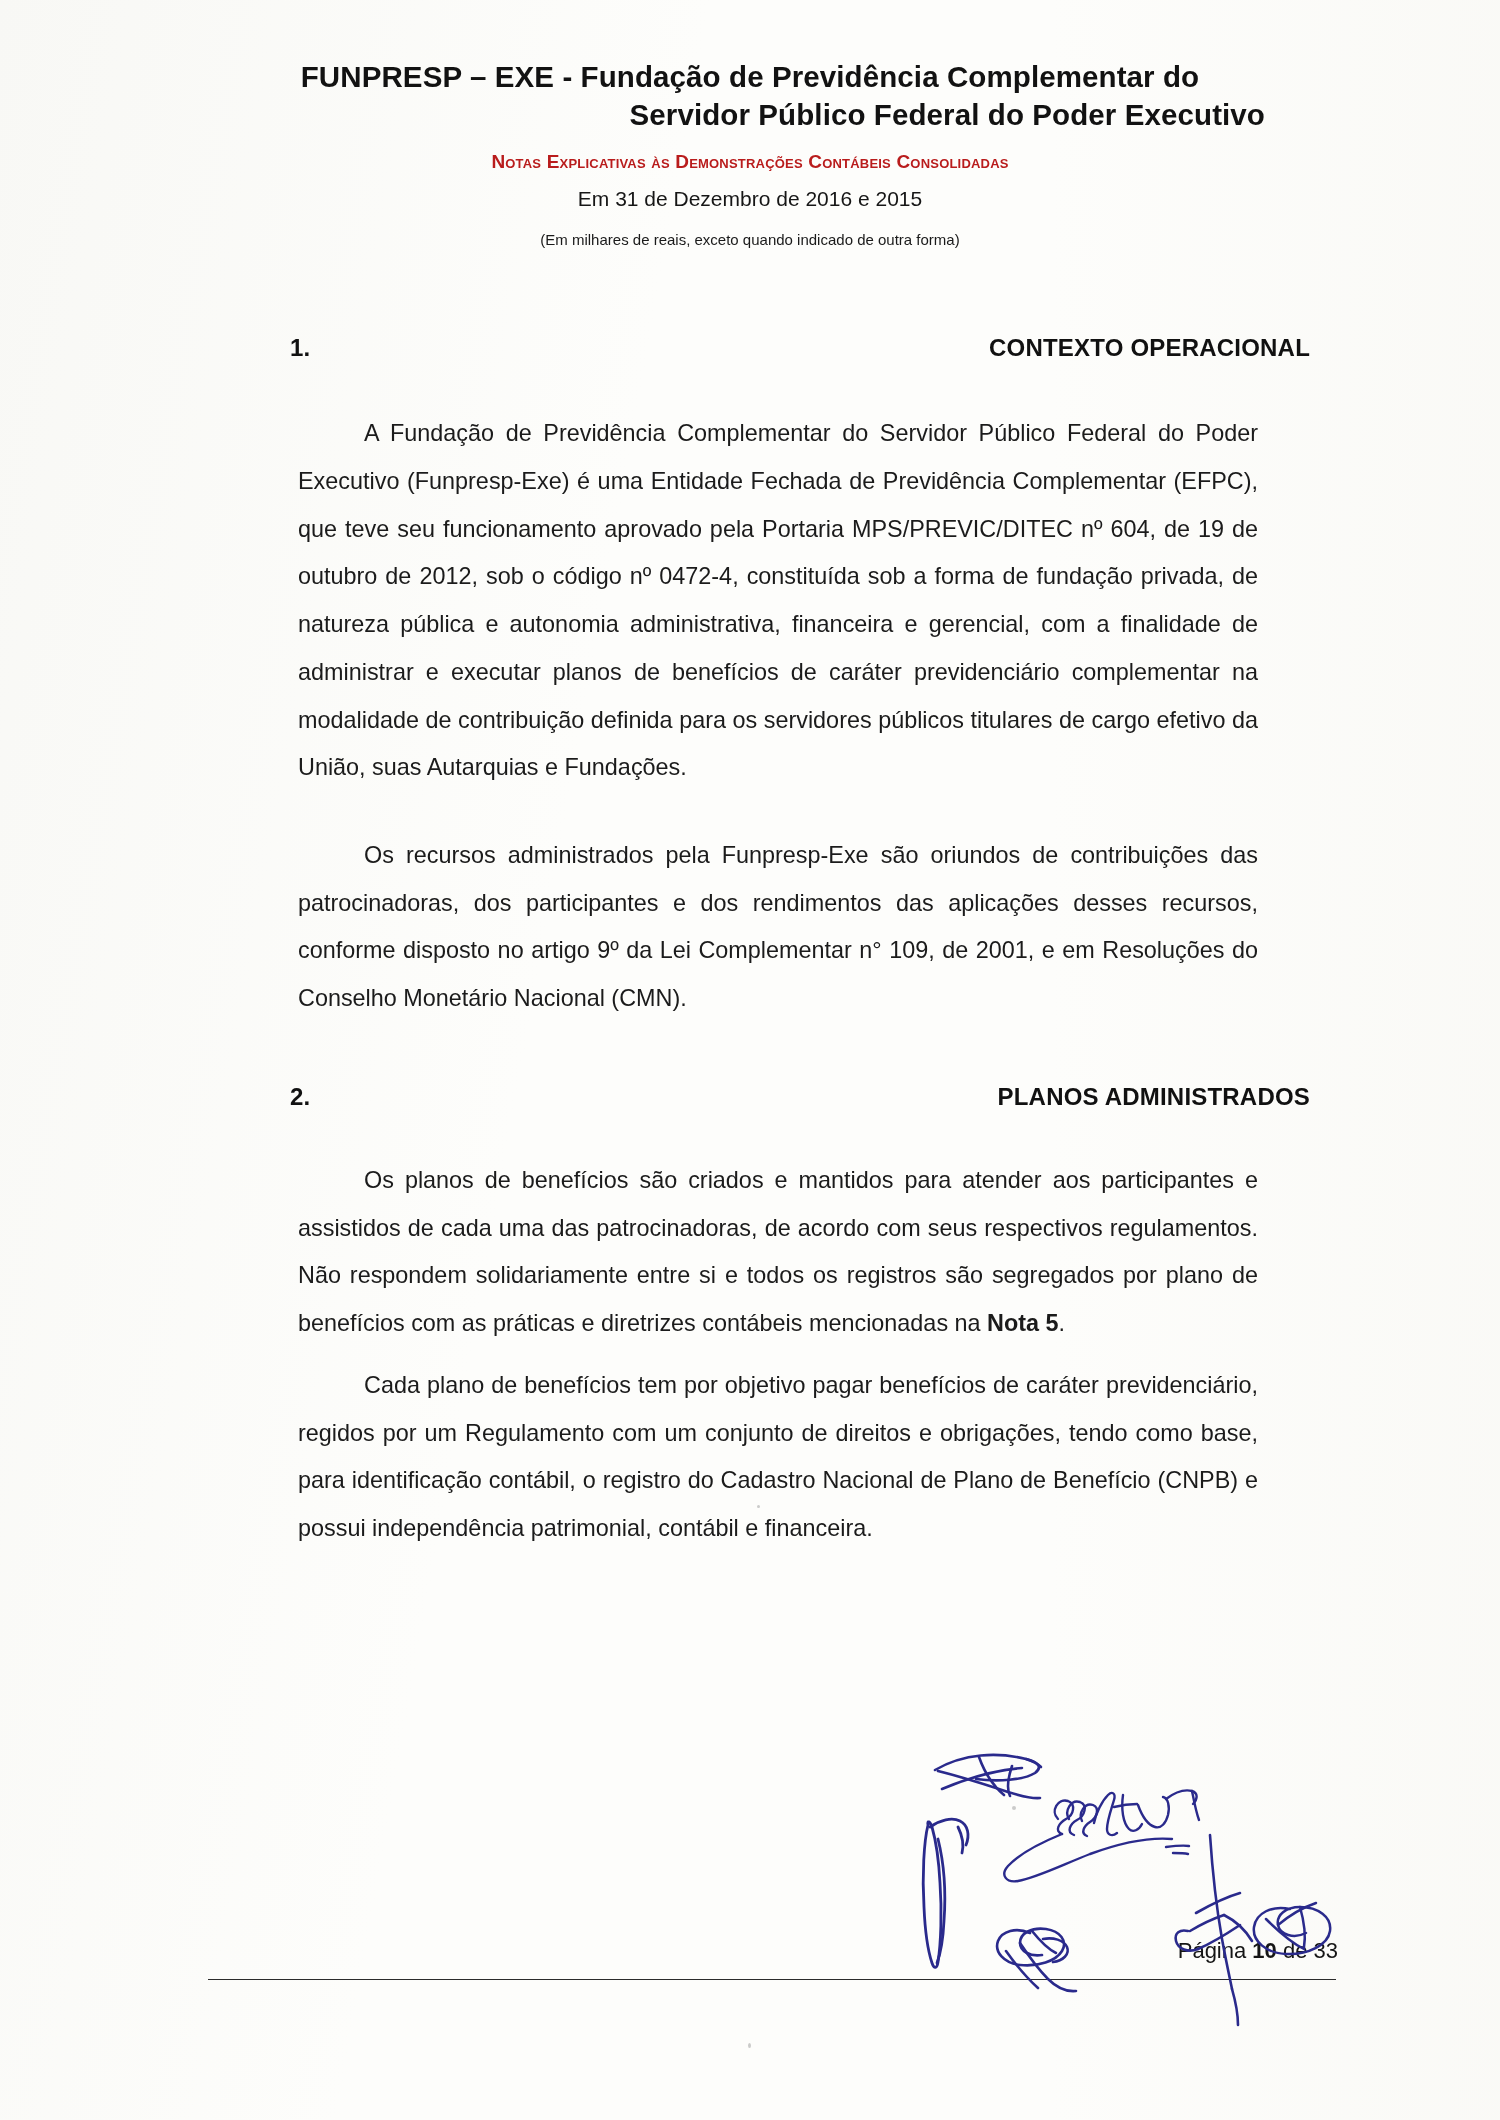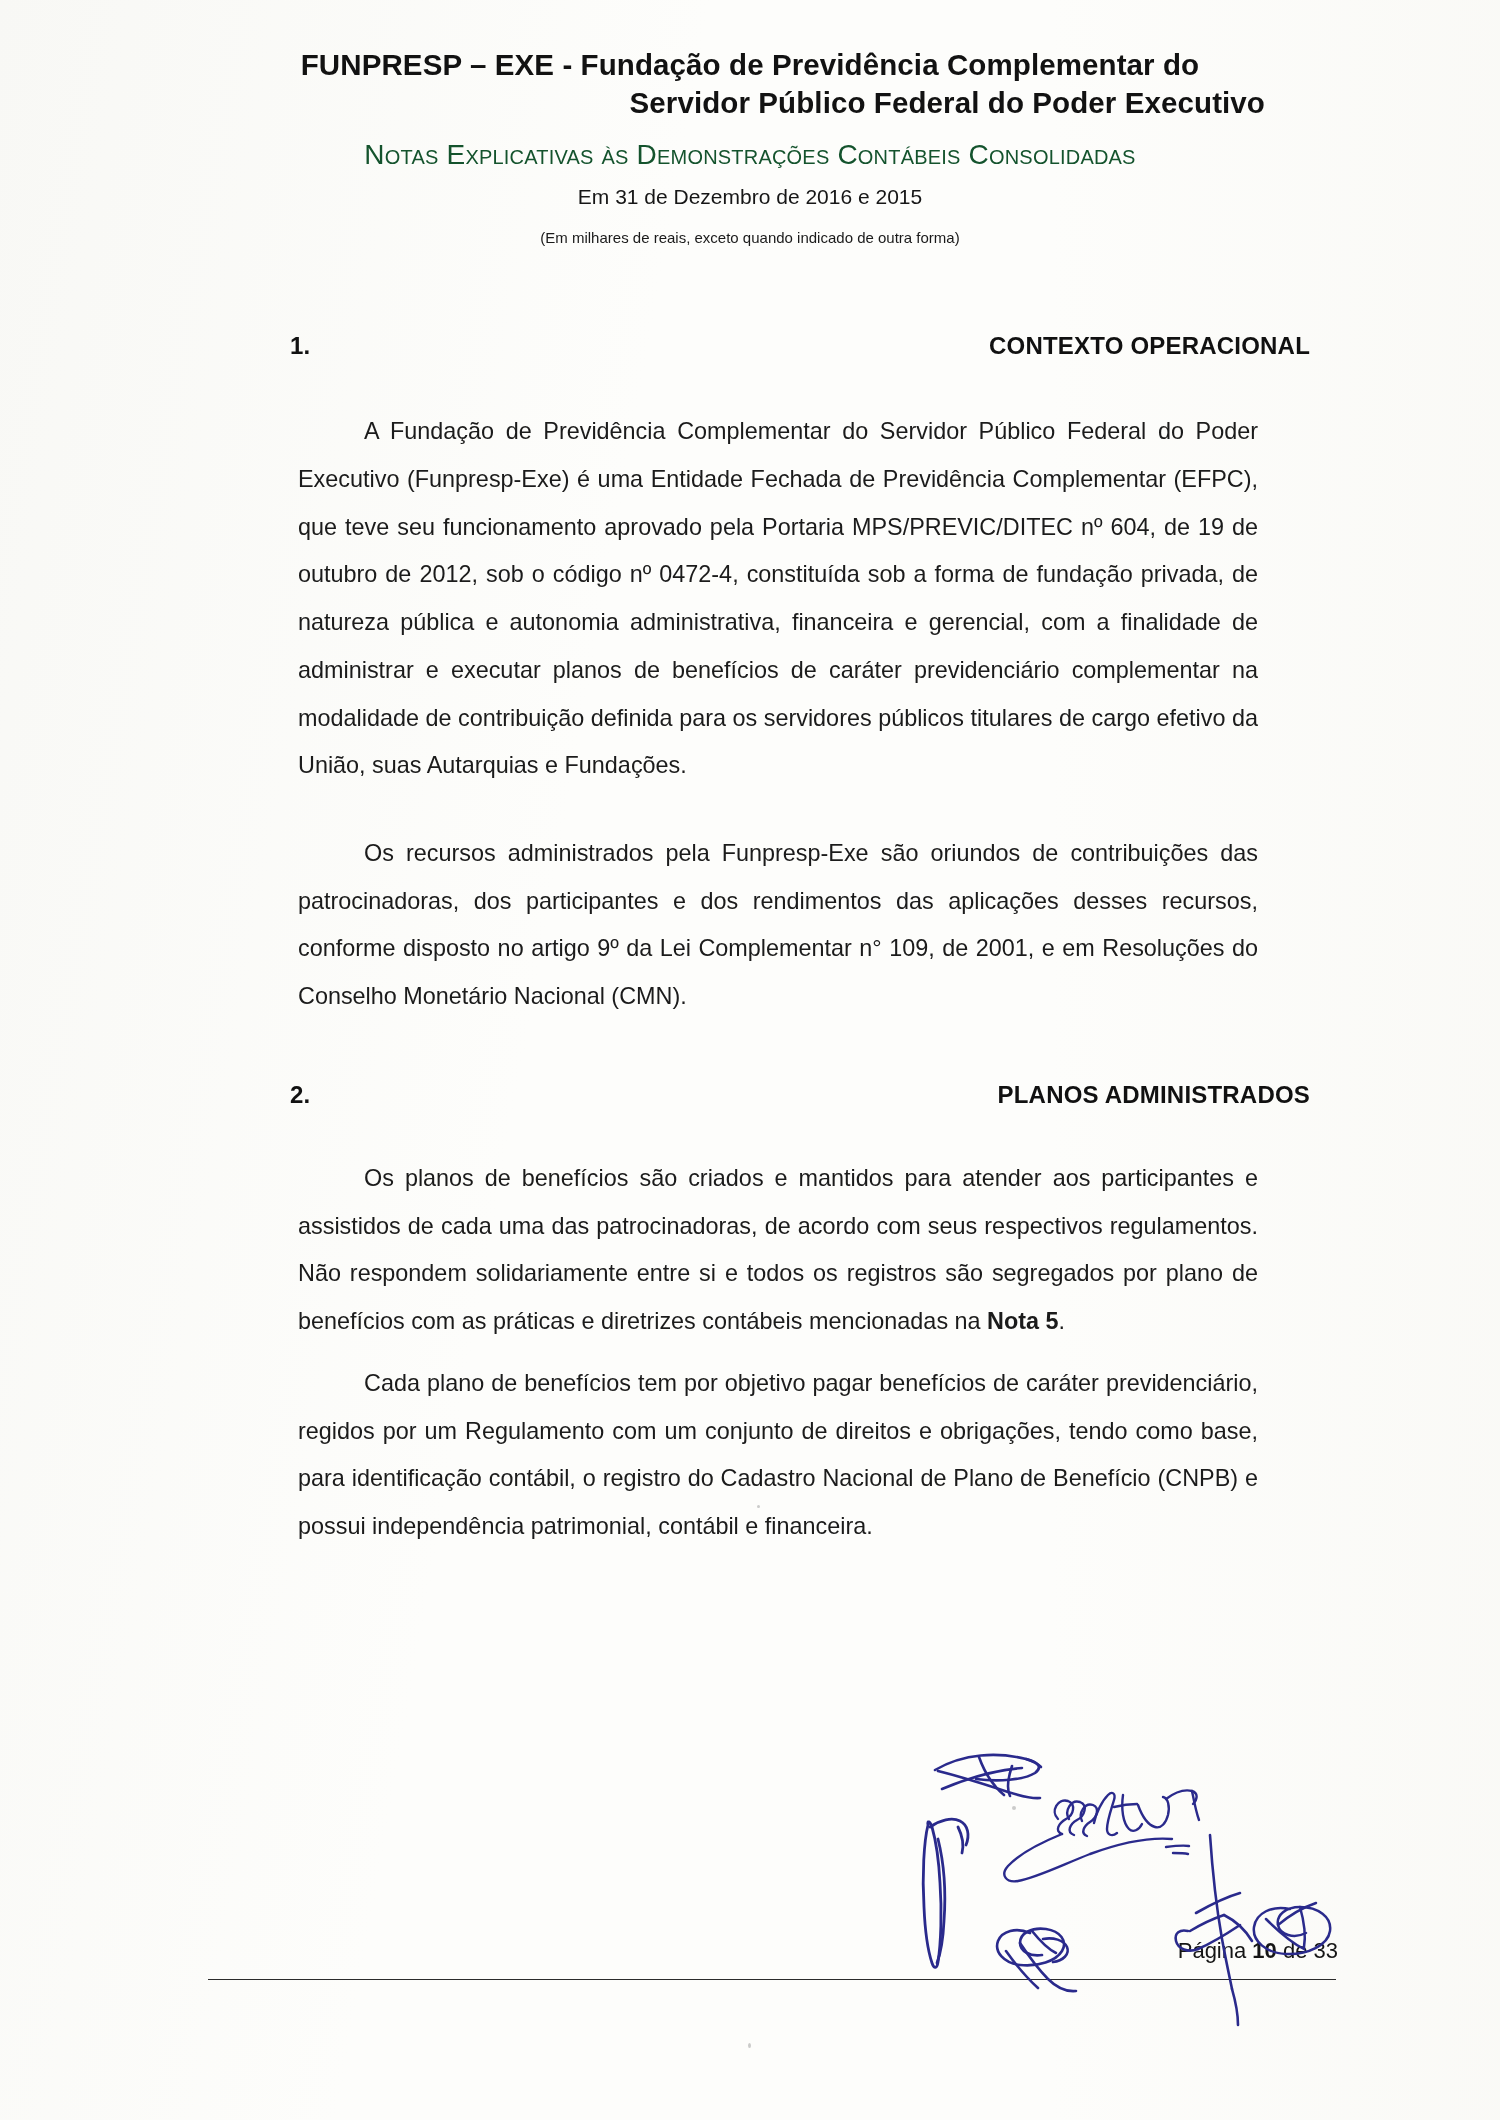--- a/index.html
+++ b/index.html
@@ -31,39 +31,39 @@
   .content {
     position: relative;
     z-index: 2;
     padding: 0;
   }
 
   
   .doc-header {
     text-align: center;
     margin: 0;
-    padding-top: 46px;
+    padding-top: 58px;
   }
   .org-title {
     font-size: 29.5px;
     font-weight: bold;
     line-height: 1.29;
     letter-spacing: 0.1px;
     margin: 0 auto;
     width: 1030px;
     color: #121212;
   }
   .org-title .ln2 { display: block; text-align: right; }
   .subtitle-smallcaps {
     margin-top: 17px;
-    font-size: 28px;
-    font-weight: normal;
+    font-size: 19px;
+    font-weight: bold;
     font-variant: small-caps;
     letter-spacing: 0.2px;
-    color: #14532d;
+    color: #b91c1c;
   }
   .subtitle-date {
     margin-top: 14px;
     font-size: 21px;
     font-weight: normal;
     color: #161616;
   }
   .subtitle-unit {
     margin-top: 20px;
     font-size: 15px;

